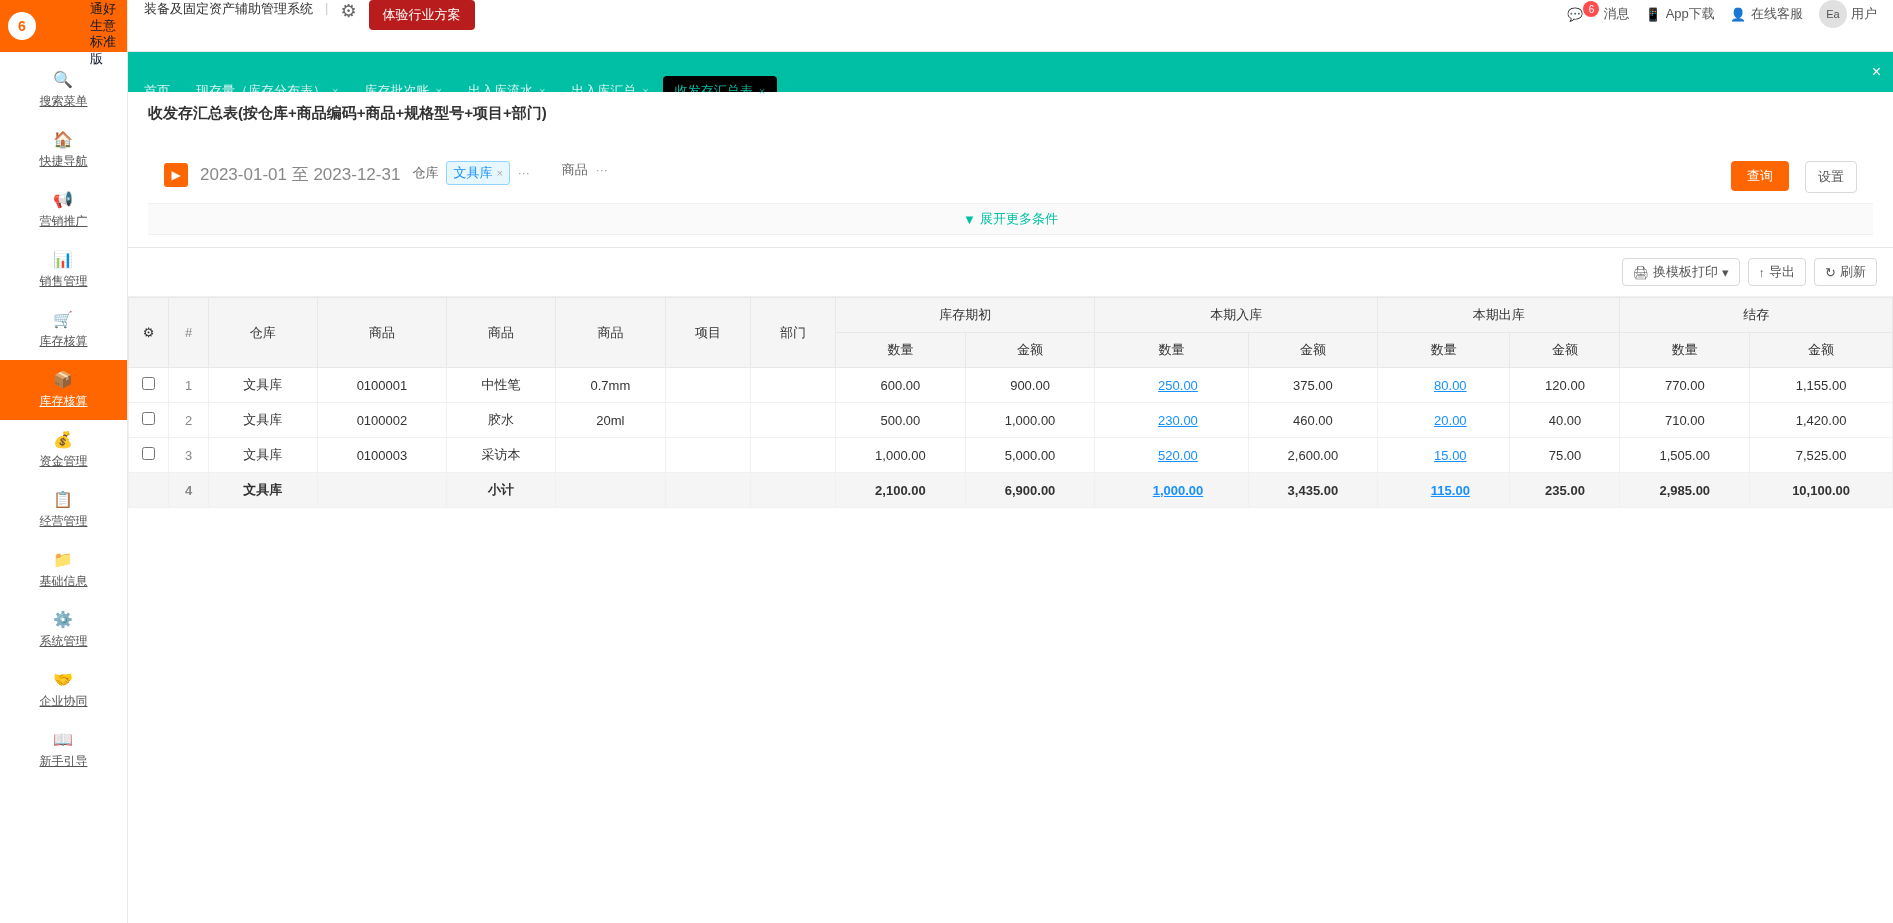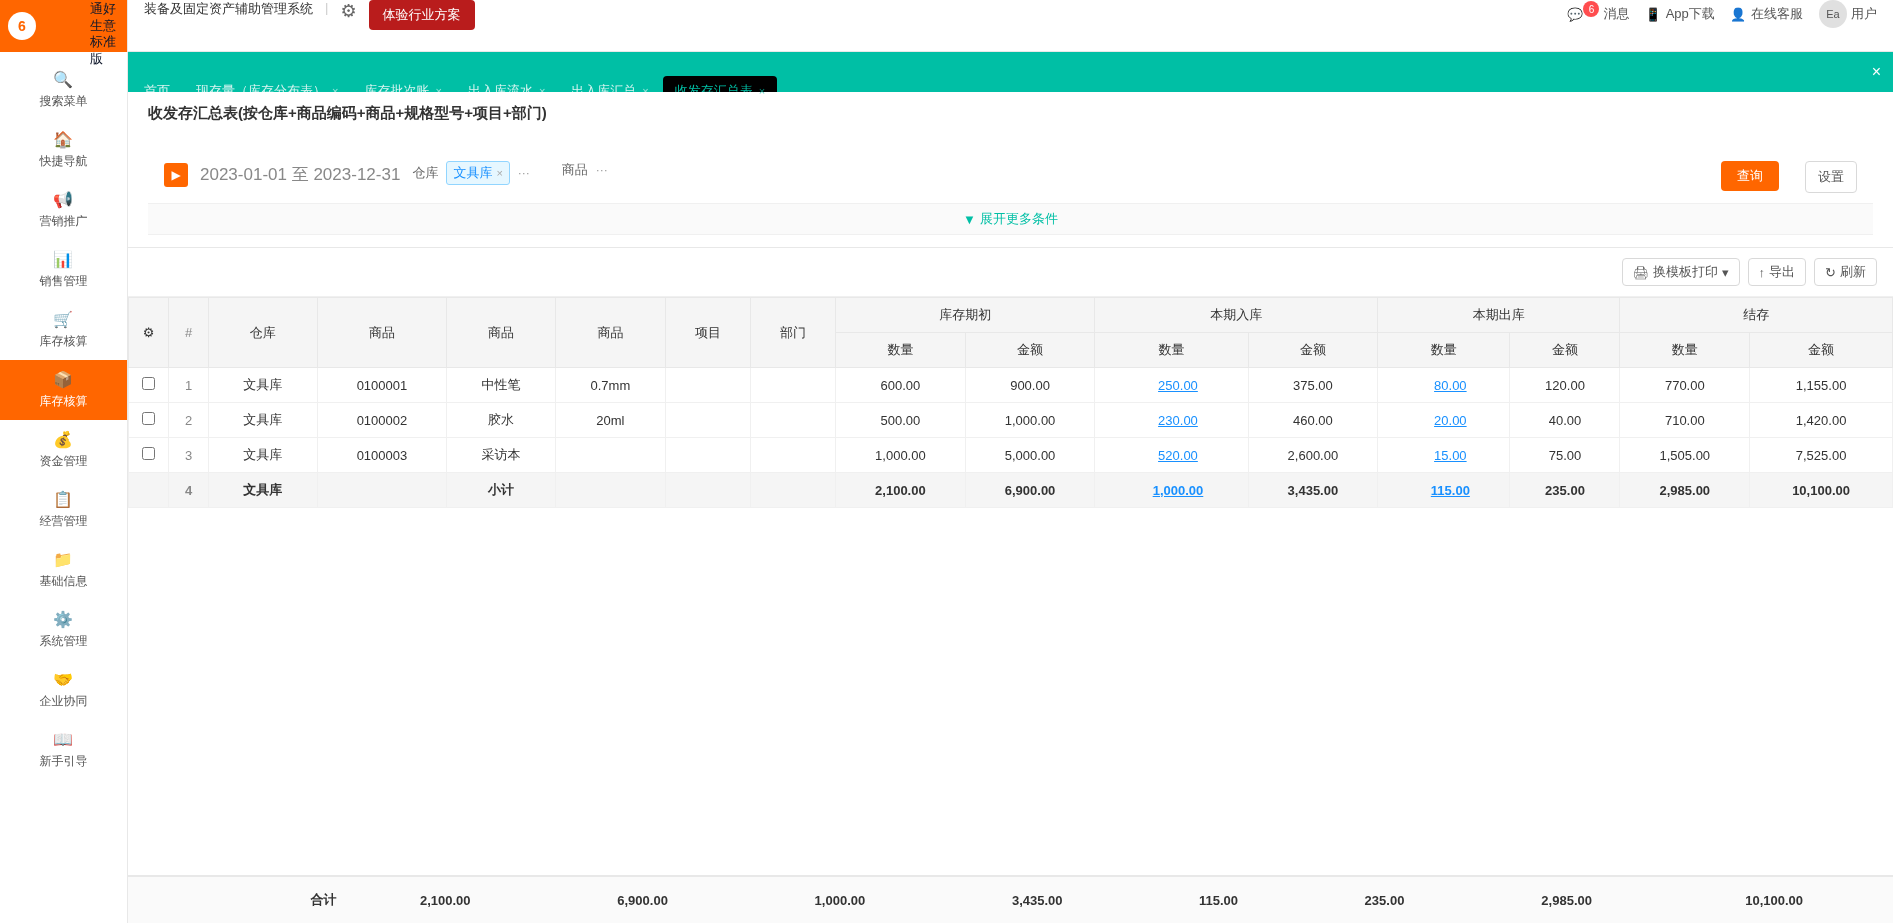--- a/index.html
+++ b/index.html
@@ -7,21 +7,21 @@
 
     
     .sidebar { width: 128px; background: #fff; display: flex; flex-direction: column; border-right: 1px solid #e8e8e8; flex-shrink: 0; }
     .sidebar-logo { background: #ff6600; padding: 10px 8px; display: flex; align-items: center; gap: 6px; height: 52px; }
     .sidebar-logo-icon { width: 28px; height: 28px; background: #fff; border-radius: 50%; display: flex; align-items: center; justify-content: center; color: #ff6600; font-weight: bold; font-size: 14px; flex-shrink: 0; }
     .sidebar-logo-text { color: #0f172a; font-size: 12px; line-height: 1.3; margin-left: 48px; }
     .sidebar-menu { flex: 1; overflow-y: auto; padding: 8px 0; }
     .sidebar-item { display: flex; flex-direction: column; align-items: center; padding: 10px 4px; cursor: pointer; color: #555; gap: 4px; }
     .sidebar-item.active { background: #ff6600; color: #fff; }
     .sidebar-item .icon { font-size: 16px; }
-    .sidebar-item .label { font-size: 12px; text-align: left; }
+    .sidebar-item .label { font-size: 12px; text-align: left; text-decoration: underline; }
 
     
     .main { flex: 1; display: flex; flex-direction: column; overflow: hidden; }
 
     
     .topbar { height: 52px; background: #fff; border-bottom: 1px solid #e8e8e8; display: flex; align-items: flex-start; padding: 0 16px; gap: 12px; }
     .topbar-settings { color: #666; cursor: pointer; font-size: 18px; }
     .topbar-trial-btn { background: #b91c1c; color: #fff; border: none; padding: 6px 14px; border-radius: 4px; cursor: pointer; font-size: 13px; }
     .topbar-right { display: flex; align-items: center; gap: 16px; margin-left: auto; color: #555; }
     .topbar-right-item { display: flex; align-items: center; gap: 4px; cursor: pointer; font-size: 12px; }
@@ -48,21 +48,21 @@
     .filter-row { display: flex; align-items: center; gap: 6px; flex-wrap: wrap; }
     .filter-label { color: #666; white-space: nowrap; }
     .filter-date-btn { padding: 2px 8px; border: 1px solid #e0e0e0; border-radius: 3px; cursor: pointer; background: #fff; color: #555; font-size: 12px; }
     .filter-date-btn.active { background: #ff6600; color: #fff; border-color: #ff6600; }
     .filter-date-range { font-size: 17px; color: #888; margin-top: 2px; }
     .filter-tag { display: flex; align-items: center; gap: 4px; background: #e6f7ff; border: 1px solid #91d5ff; border-radius: 3px; padding: 2px 6px; font-size: 12px; color: #1890ff; }
     .filter-tag-close { cursor: pointer; color: #aaa; font-size: 11px; }
     .filter-more { color: #999; cursor: pointer; font-size: 12px; }
     .filter-warehouse-section { display: flex; align-items: center; gap: 8px; }
     .filter-goods-section { display: flex; align-items: center; gap: 8px; margin-left: 20px; }
-    .filter-actions { margin-left: auto; display: flex; align-items: flex-start; gap: 26px; }
+    .filter-actions { margin-left: auto; display: flex; align-items: flex-start; gap: 16px; }
     .btn-query { background: #ff6600; color: #fff; border: none; padding: 6px 16px; border-radius: 4px; cursor: pointer; font-size: 13px; }
     .btn-settings { background: #fff; color: #555; border: 1px solid #d9d9d9; padding: 6px 12px; border-radius: 4px; cursor: pointer; font-size: 13px; }
 
     
     .expand-bar { background: #fafafa; border-bottom: 1px solid #f0f0f0; padding: 6px 20px; display: flex; justify-content: center; }
     .expand-btn { color: #00bfa5; cursor: pointer; font-size: 12px; display: flex; align-items: center; gap: 4px; background: none; border: none; }
 
     
     .table-section { flex: 1; background: #fff; margin: 0; padding: 0; overflow: hidden; display: flex; flex-direction: column; }
     .table-toolbar { padding: 10px 16px; display: flex; align-items: center; gap: 8px; border-bottom: 1px solid #f0f0f0; }
@@ -361,35 +361,16 @@
   <td>3,435.00</td>
   <td class="underline">115.00</td>
   <td>235.00</td>
   <td>2,985.00</td>
   <td>10,100.00</td>
 </tr>
             </tbody>
         </table>
       </div>
 
-      <div class="table-footer" id="table-footer">
-  <table style="width:100%;border-collapse:collapse;">
-    <tbody>
-              <tr>
-      <td style="width:40px;border:none;"></td>
-      <td style="width:40px;border:none;"></td>
-      <td colspan="6" style="text-align:right;font-weight:bold;padding:6px 10px;border:none;">合计</td>
-      <td style="text-align:center;padding:6px 10px;font-weight:bold;border:none;">2,100.00</td>
-      <td style="text-align:center;padding:6px 10px;font-weight:bold;border:none;">6,900.00</td>
-      <td style="text-align:center;padding:6px 10px;font-weight:bold;border:none;">1,000.00</td>
-      <td style="text-align:center;padding:6px 10px;font-weight:bold;border:none;">3,435.00</td>
-      <td style="text-align:center;padding:6px 10px;font-weight:bold;border:none;">115.00</td>
-      <td style="text-align:center;padding:6px 10px;font-weight:bold;border:none;">235.00</td>
-      <td style="text-align:center;padding:6px 10px;font-weight:bold;border:none;">2,985.00</td>
-      <td style="text-align:center;padding:6px 10px;font-weight:bold;border:none;">10,100.00</td>
-    </tr>
-  </tbody>
-          </table>
-</div>
     </div>
 
   </div>
 </div>
 
 </body></html>

